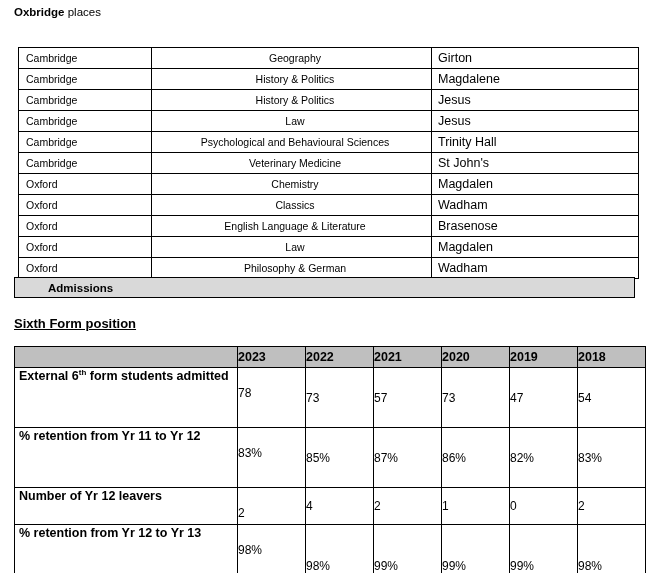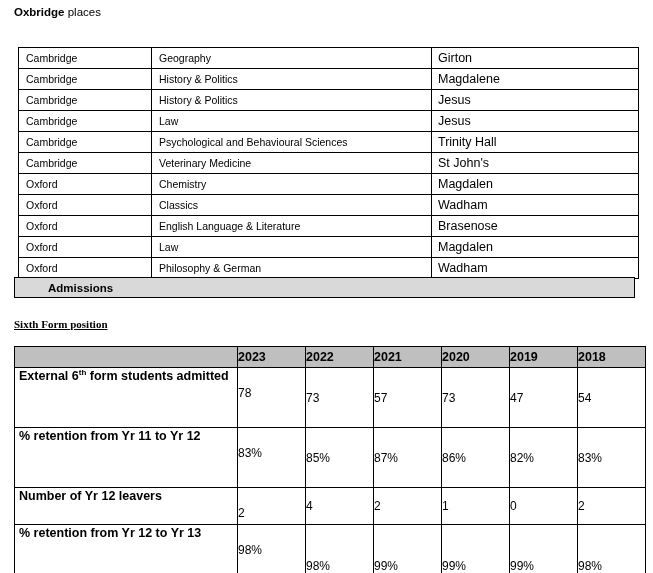--- a/index.html
+++ b/index.html
@@ -49,21 +49,21 @@
     margin-top: 19px;
   }
   #oxbridge-table td {
     height: 20px;
     font-size: 10.5px;
     padding: 0 0 0 7px;
     white-space: nowrap;
     overflow: hidden;
   }
   #oxbridge-table td.c-uni   { width: 125px; }
-  #oxbridge-table td.c-sub   { width: 272px; }
+  #oxbridge-table td.c-sub   { width: 272px; text-align: center; }
   #oxbridge-table td.c-col   {
     width: 200px;
     font-size: 12.5px;
     padding-left: 6px;
   }
   
   .sp {
     background-image:
       radial-gradient(circle at 1px 2.5px, rgba(0,0,0,0) 1px, rgba(0,0,0,0) 1px),
       linear-gradient(45deg, transparent 45%, #e01b1b 45%, #e01b1b 55%, transparent 55%),
@@ -93,26 +93,25 @@
     font-weight: bold;
     line-height: 14px;
     margin-left: 26px;
   }
 
   
   #sixthform-heading {
     position: absolute;
     left: 14px;
     top: 317px;
-    font-size: 11px;
+    font-size: 13px;
     font-weight: bold;
     text-decoration: underline;
     line-height: 14px;
     white-space: nowrap;
-    font-family: Liberation Serif, serif;
   }
 
   
   #sixthform-table {
     left: 14px;
     top: 346px;
     width: 624px;
     border: 1.5px solid #000000;
   }
   #sixthform-table td {

